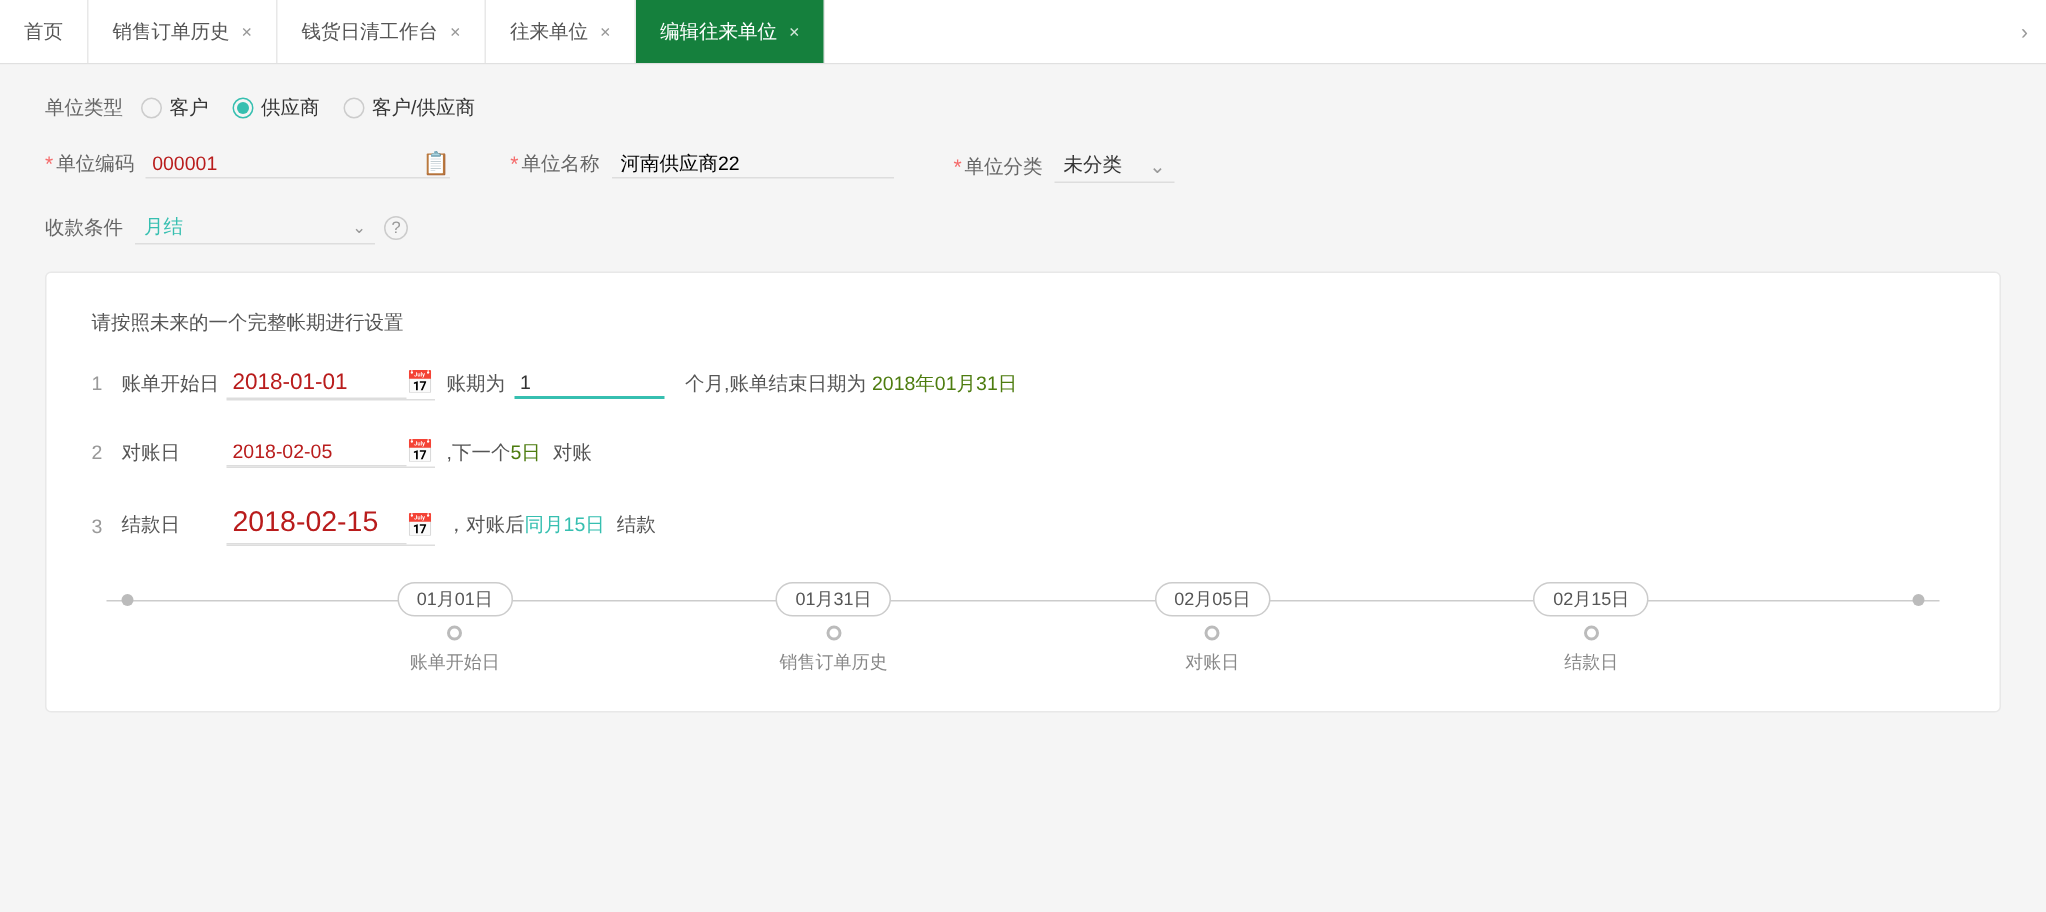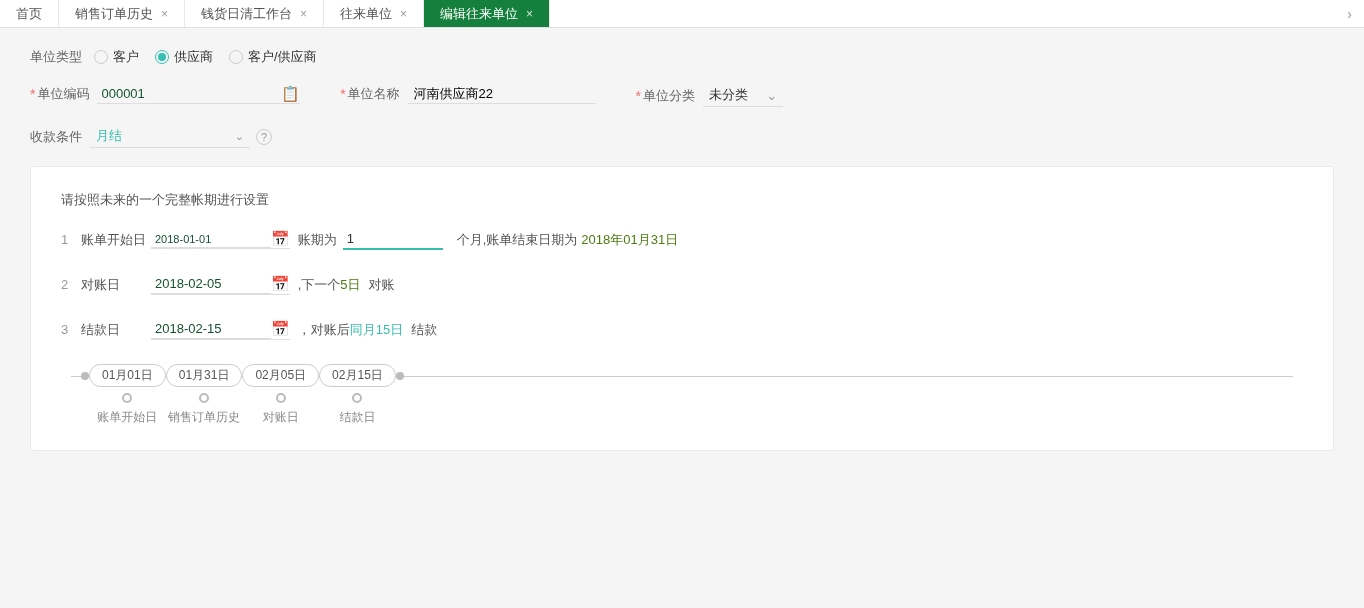--- a/index.html
+++ b/index.html
@@ -4,21 +4,21 @@
   <style>
     * { box-sizing: border-box; margin: 0; padding: 0; }
     body { font-family: 'Microsoft YaHei', '微软雅黑', sans-serif; font-size: 14px; background: #f5f5f5; color: #333; }
 
     
     .tabs-bar {
       display: flex;
       align-items: center;
       background: #fff;
       border-bottom: 1px solid #e0e0e0;
-      height: 28px;
+      height: 43px;
       padding: 0;
     }
     .tab {
       display: flex;
       align-items: center;
       padding: 0 16px;
       height: 100%;
       font-size: 13px;
       color: #555;
       cursor: pointer;
@@ -137,21 +137,21 @@
 
     .input-with-icon {
       display: flex;
       align-items: center;
       border-bottom: 1px solid #ddd;
     }
     .input-with-icon input {
       border: none;
       outline: none;
       font-size: 13px;
-      color: #14532d;
+      color: #b91c1c;
       background: transparent;
       min-width: 120px;
       padding: 2px 4px;
     }
     .input-with-icon .cal-icon {
       color: #36bfb0;
       font-size: 15px;
       cursor: pointer;
     }
 
@@ -220,20 +220,21 @@
     .timeline-line {
       position: absolute;
       top: 12px;
       left: 10px;
       right: 10px;
       height: 1px;
       background: #ccc;
     }
     .timeline-nodes {
       display: flex;
+      justify-content: space-between;
       width: 100%;
       position: relative;
       z-index: 1;
     }
     .timeline-node {
       display: flex;
       flex-direction: column;
       align-items: center;
     }
     .tl-badge {
@@ -378,21 +379,21 @@
     </div>
   </div>
 
   <div class="section-box">
     <p class="section-title">请按照未来的一个完整帐期进行设置</p>
 
     <div class="step-row">
       <span class="step-num">1</span>
       <span class="step-name">账单开始日</span>
       <div class="input-with-icon">
-        <input type="text" value="2018-01-01" style="border-top: none; border-right: none; border-left: none; border-image: initial; border-bottom: 1px solid rgb(221, 221, 221); outline: none; font-size: 11px; width: 100px; padding: 2px 4px; background: transparent;">
+        <input type="text" value="2018-01-01" style="border-top: none; border-right: none; border-left: none; border-image: initial; border-bottom: 1px solid rgb(221, 221, 221); outline: none; font-size: 15px; width: 100px; padding: 2px 4px; background: transparent;">
         <span class="cal-icon">📅</span>
       </div>
       <span class="step-desc">账期为</span>
       <input type="text" class="period-input" value="1" style="margin: 0px 6px; width: 100px;">
       <span class="step-desc">个月,账单结束日期为</span>
       <span class="highlight-orange" style="margin-left:4px;">2018年01月31日</span>
     </div>
 
     <div class="step-row">
       <span class="step-num">2</span>
@@ -403,21 +404,21 @@
       </div>
       <span class="step-desc">,下一个</span>
       <span class="highlight-orange">5日</span>
       <span class="step-desc">对账</span>
     </div>
 
     <div class="step-row">
       <span class="step-num">3</span>
       <span class="step-name">结款日</span>
       <div class="input-with-icon">
-        <input type="text" value="2018-02-15" style="border-top: none; border-right: none; border-left: none; border-image: initial; border-bottom: 1px solid rgb(221, 221, 221); outline: none; font-size: 13px; width: 100px; padding: 2px 4px; background: transparent;">
+        <input type="text" value="2018-02-15" style="border-top: none; border-right: none; border-left: none; border-image: initial; border-bottom: 1px solid rgb(221, 221, 221); outline: none; font-size: 19px; width: 100px; padding: 2px 4px; background: transparent;">
         <span class="cal-icon">📅</span>
       </div>
       <span class="step-desc">，对账后</span>
       <span class="highlight-teal">同月15日</span>
       <span class="step-desc">结款</span>
     </div>
 
 
     <div style="position:relative; padding: 0 20px;">
       <div class="timeline-line"></div>

